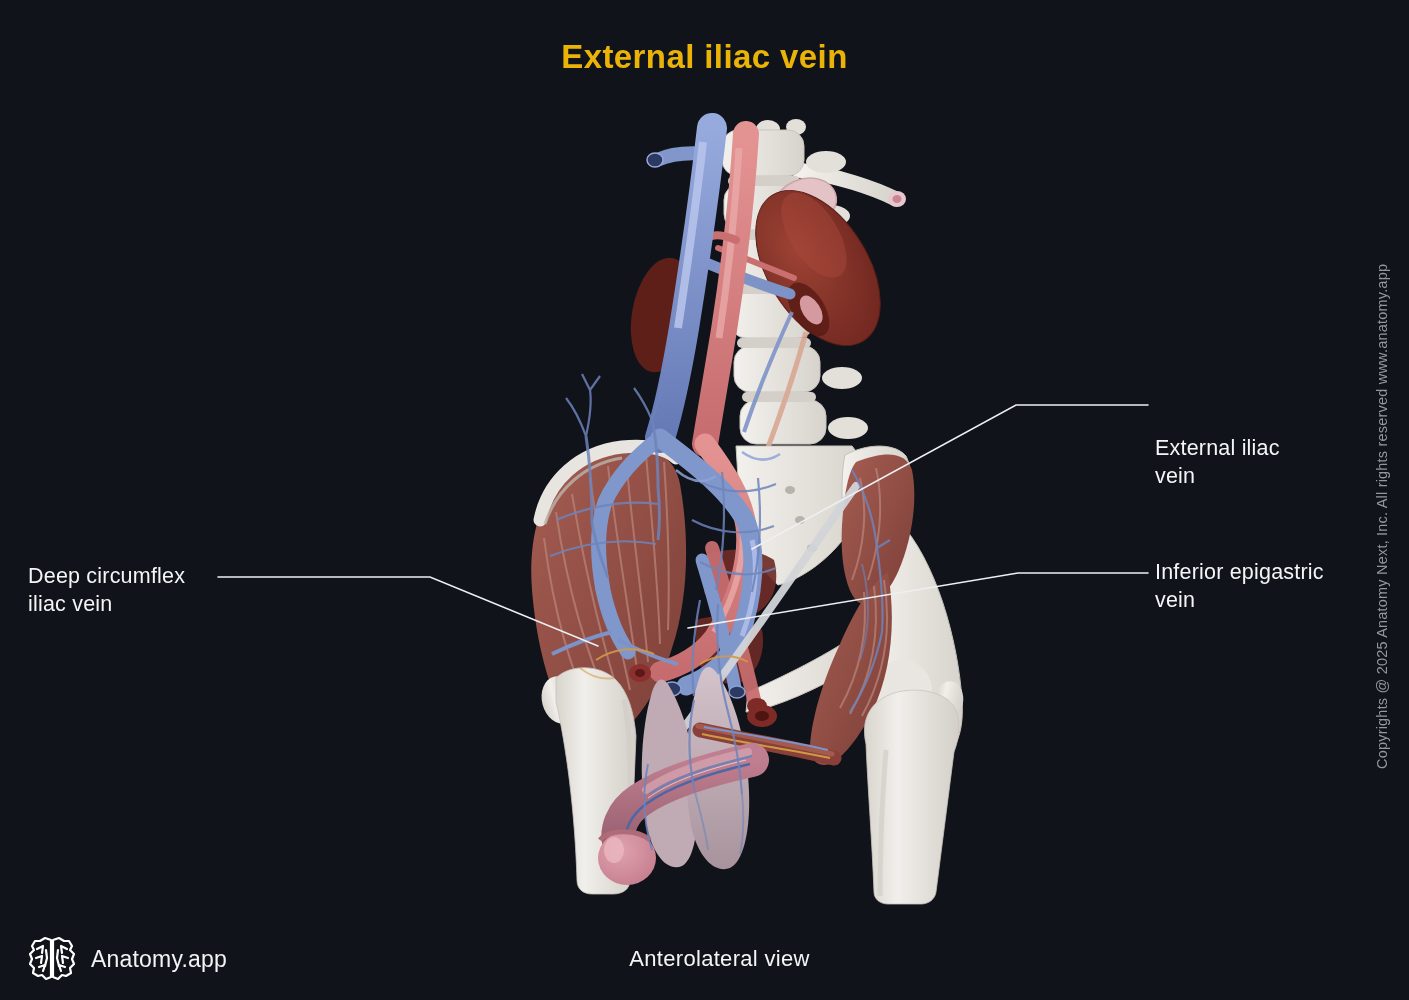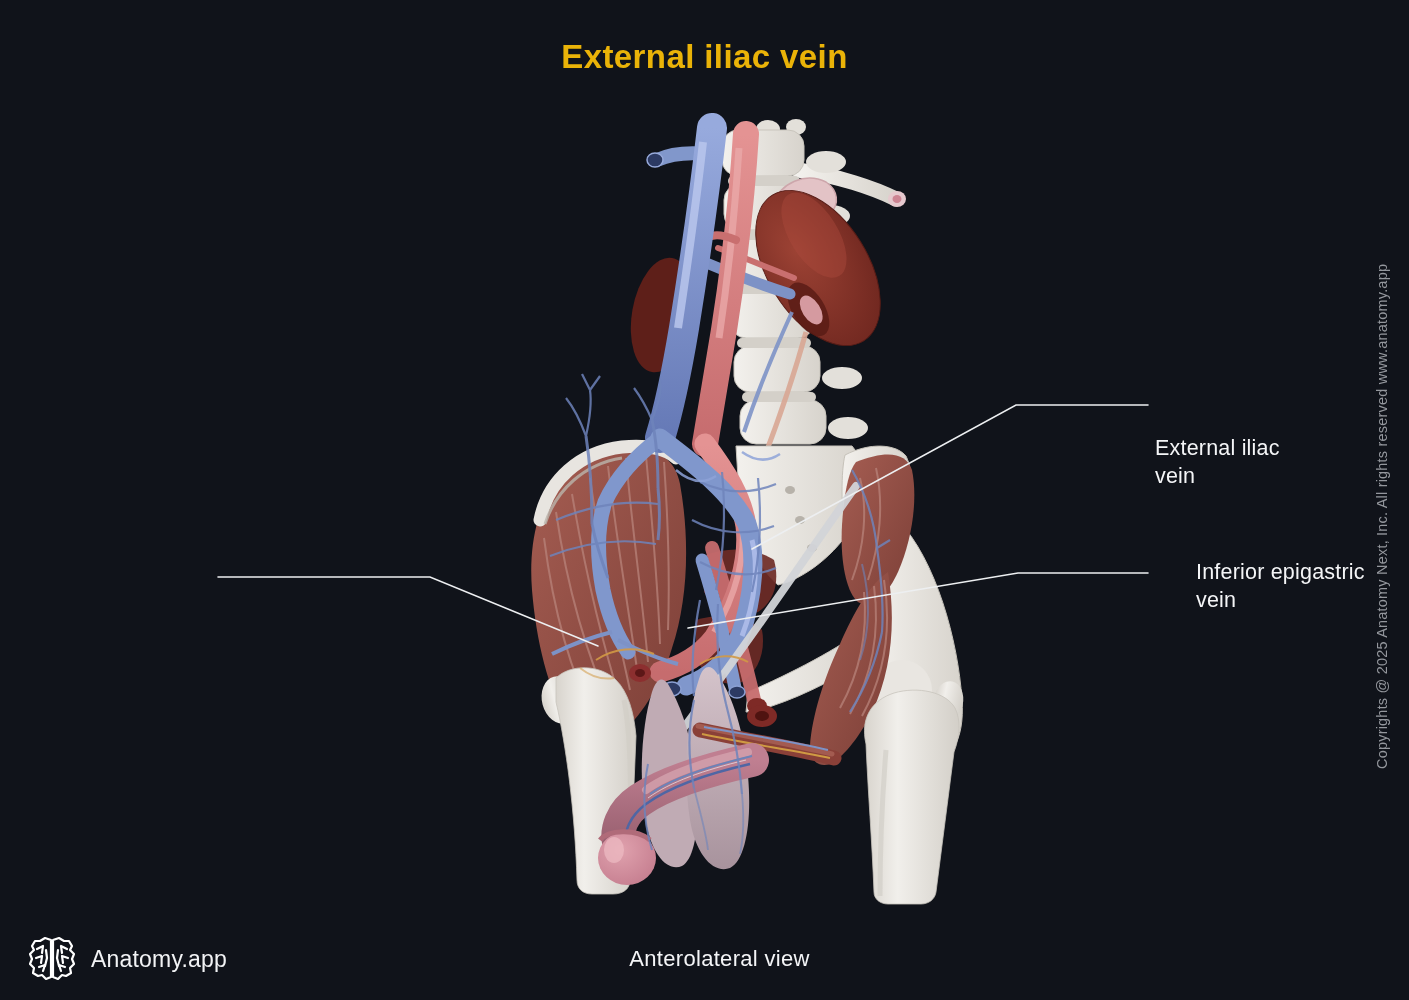--- a/index.html
+++ b/index.html
@@ -10,21 +10,21 @@
   .title {
     position:absolute; top:38px; left:0; width:100%; text-align:center;
     font-size:33px; font-weight:700; color:#eab308; letter-spacing:.4px;
   }
   .illustration { position:absolute; left:0; top:0; width:1409px; height:1000px; }
   .label {
     position:absolute; font-size:21.5px; line-height:27.5px; font-weight:500;
     color:#f4f5f7; letter-spacing:.2px;
   }
   .label-eiv { left:1155px; top:391px;margin-top:44px; }
-  .label-iev { left:1155px; top:559px;margin-left:41px; }
+  .label-iev { left:1155px; top:559px; }
   .label-dciv { left:28px; top:563px; }
   .view-caption {
     position:absolute; top:946px; left:15px; width:100%; text-align:center;
     font-size:22px; font-weight:500; color:#f4f5f7; letter-spacing:.3px;
   }
   .brand { position:absolute; left:28px; top:936px; display:flex; align-items:center; gap:15px; }
   .brand-name { font-size:23px; color:#f2f3f5; font-weight:500; letter-spacing:.2px; }
   .copyright {
     position:absolute; left:1374px; top:248px; height:536px; width:24px;
     writing-mode:vertical-rl; transform:rotate(180deg); white-space:nowrap;
@@ -292,20 +292,24 @@
   </svg>
 
   <div class="label label-eiv">
     <div>External iliac</div>
     <div>vein</div>
   </div>
   <div class="label label-iev">
     <div>Inferior epigastric</div>
     <div>vein</div>
   </div>
+  <div class="label label-dciv">
+    <div>Deep circumflex</div>
+    <div>iliac vein</div>
+  </div>
 
   <div class="brand">
     <svg width="48" height="46" viewBox="0 0 48 46" fill="none" stroke="#ffffff" stroke-width="2.2" stroke-linejoin="round" stroke-linecap="round">
       <path id="bh" d="M23,4 L17,2 L12,5 L7,5 L4,10 L6,14 L2,18 L4,23 L2,28 L6,32 L5,37 L10,40 L14,39 L18,43 L23,41 Z"></path>
       <path d="M9,13 L15,10 L14,17"></path>
       <path d="M8,22 L14,20 L13,27"></path>
       <path d="M11,31 L17,29 L15,35"></path>
       <path d="M18,14 L19,22 L17,30"></path>
       <use href="#bh" transform="translate(48,0) scale(-1,1)"></use>
       <path d="M39,13 L33,10 L34,17"></path>

